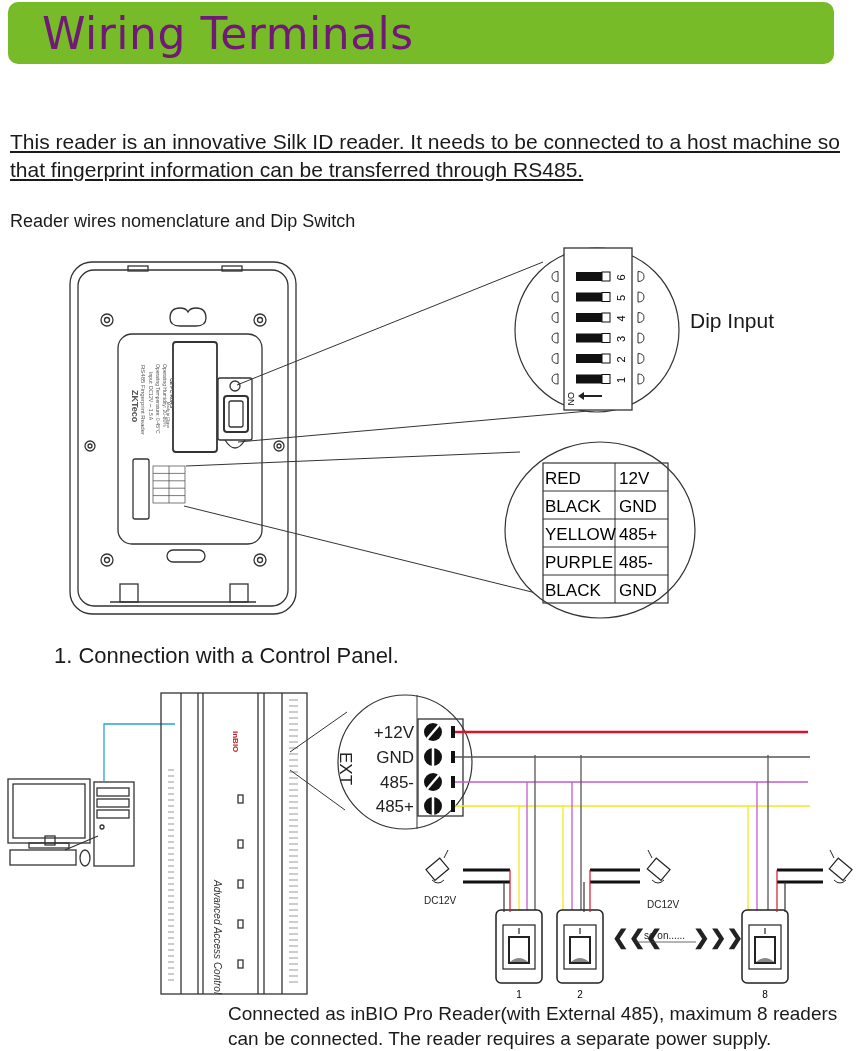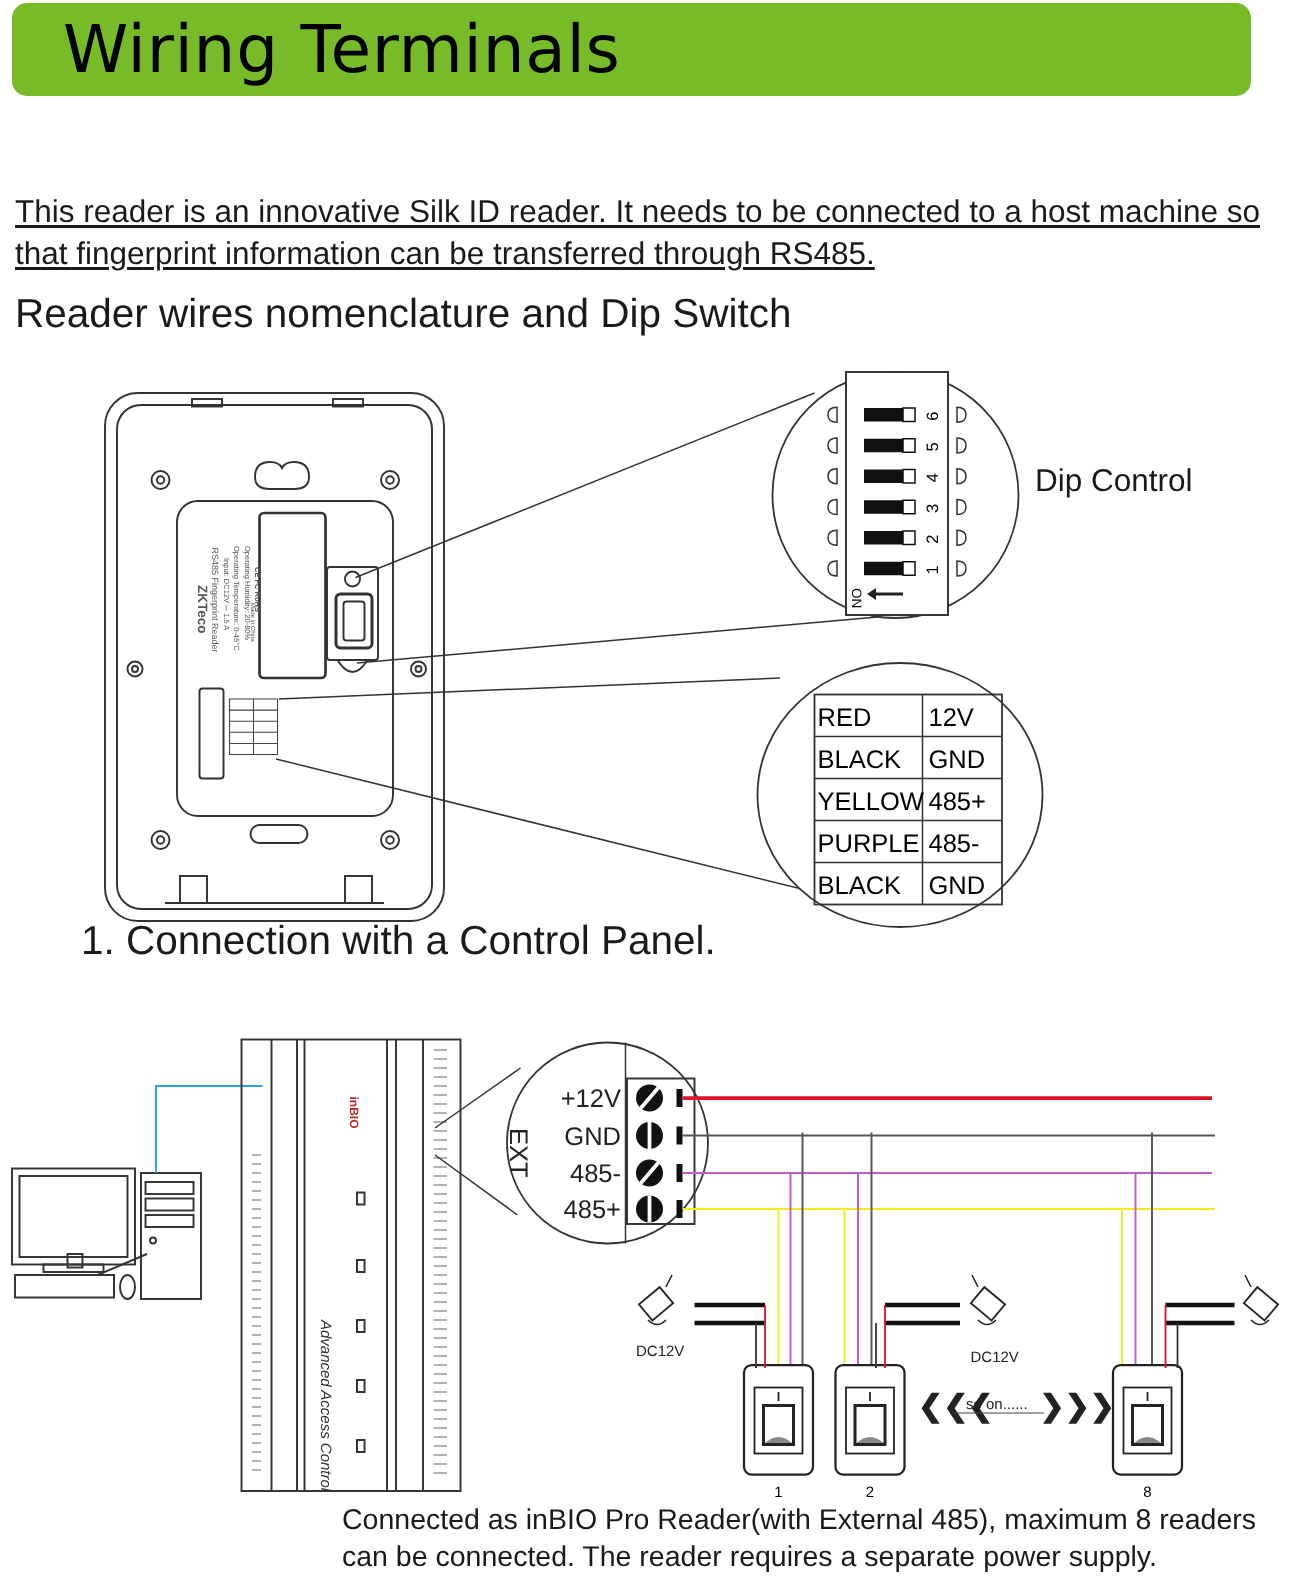--- a/index.html
+++ b/index.html
@@ -1,39 +1,39 @@
 <!DOCTYPE html>
 <html><head>
 <meta charset="utf-8">
 <style>
   html, body { margin:0; padding:0; background:#ffffff; }
   body { width:863px; height:1051px; position:relative; overflow:hidden;
          font-family:"Liberation Sans", "DejaVu Sans", sans-serif; color:#1a1a1a; }
   .banner { position:absolute; left:8px; top:2px; width:826px; height:62px;
             background:#77bb29; border-radius:10px; }
-  .banner-title { position:absolute; left:34px; top:6px; color:#000000;
+  .banner-title { position:absolute; left:34px; top:6px; color:#701a75;
             font-size:44px; letter-spacing:0.5px; font-family:"DejaVu Sans", sans-serif; font-weight:normal; }
   .para { position:absolute; left:10px; top:128px; width:840px; font-size:21px; line-height:28px;text-decoration:underline; }
-  .subhead { position:absolute; left:10px; top:194px; font-size:27px; }
+  .subhead { position:absolute; left:10px; top:211px; font-size:18px; }
   .dip-label { position:absolute; left:690px; top:309px; font-size:21px; }
-  .section1 { position:absolute; left:54px; top:612px; font-size:27px; }
+  .section1 { position:absolute; left:54px; top:643px; font-size:22px; }
   .caption { position:absolute; left:228px; top:1001px; width:630px; font-size:19px; line-height:25px; }
   svg.diagram { position:absolute; left:0; top:0; }
   .txt { font-family:"Liberation Sans", sans-serif; }
 </style>
 </head>
 <body>
 
 <div class="banner">
   <div class="banner-title">Wiring Terminals</div>
 </div>
 
 <div class="para">This reader is an innovative Silk ID reader. It needs to be connected to a host machine so that fingerprint information can be transferred through RS485.</div>
 <div class="subhead">Reader wires nomenclature and Dip Switch</div>
-<div class="dip-label">Dip Control</div>
+<div class="dip-label">Dip Input</div>
 <div class="section1">1. Connection with a Control Panel.</div>
 <div class="caption">Connected as inBIO Pro Reader(with External 485), maximum 8 readers can be connected. The reader requires a separate power supply.</div>
 
 <svg class="diagram" width="863" height="1051" viewBox="0 0 863 1051">
 
   <g fill="none" stroke="#333" stroke-width="1.3">
     <rect x="70" y="262" width="226" height="352" rx="22"></rect>
     <rect x="78" y="270" width="210" height="336" rx="16"></rect>
     <rect x="118" y="334" width="144" height="210" rx="14"></rect>
 

